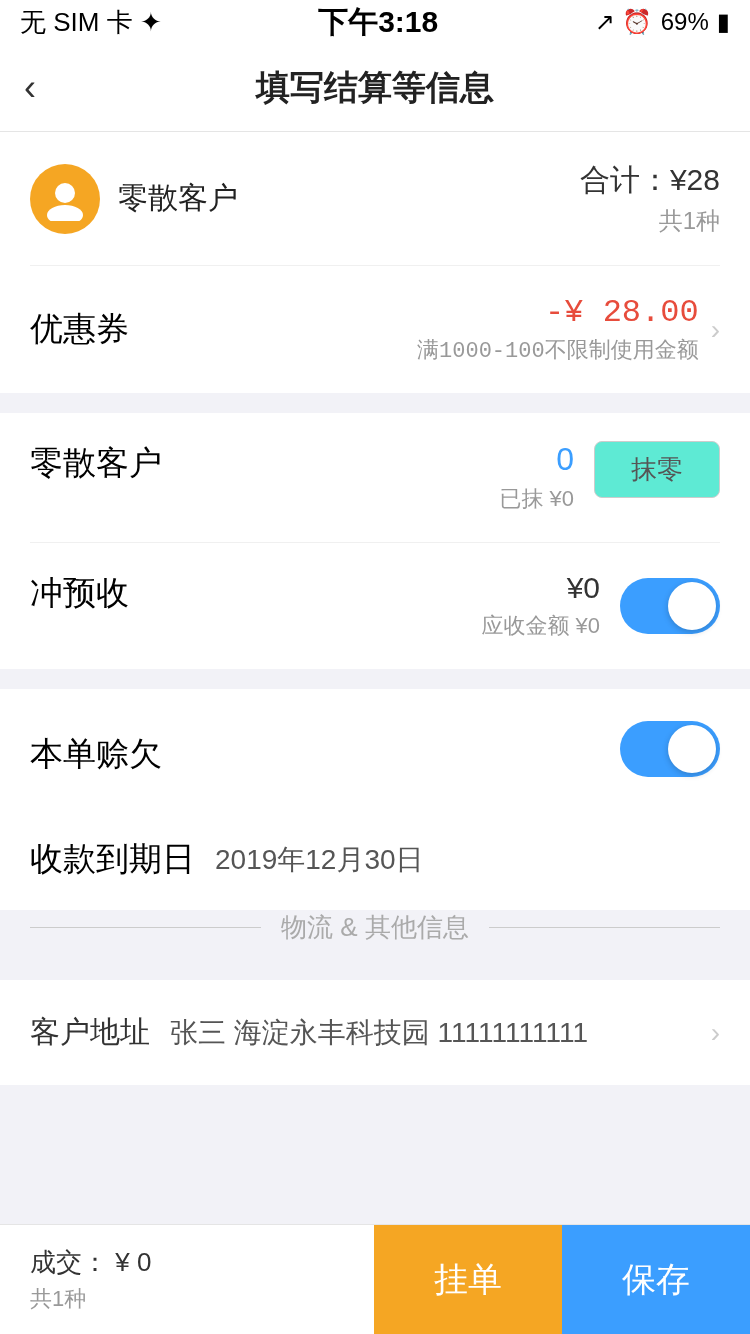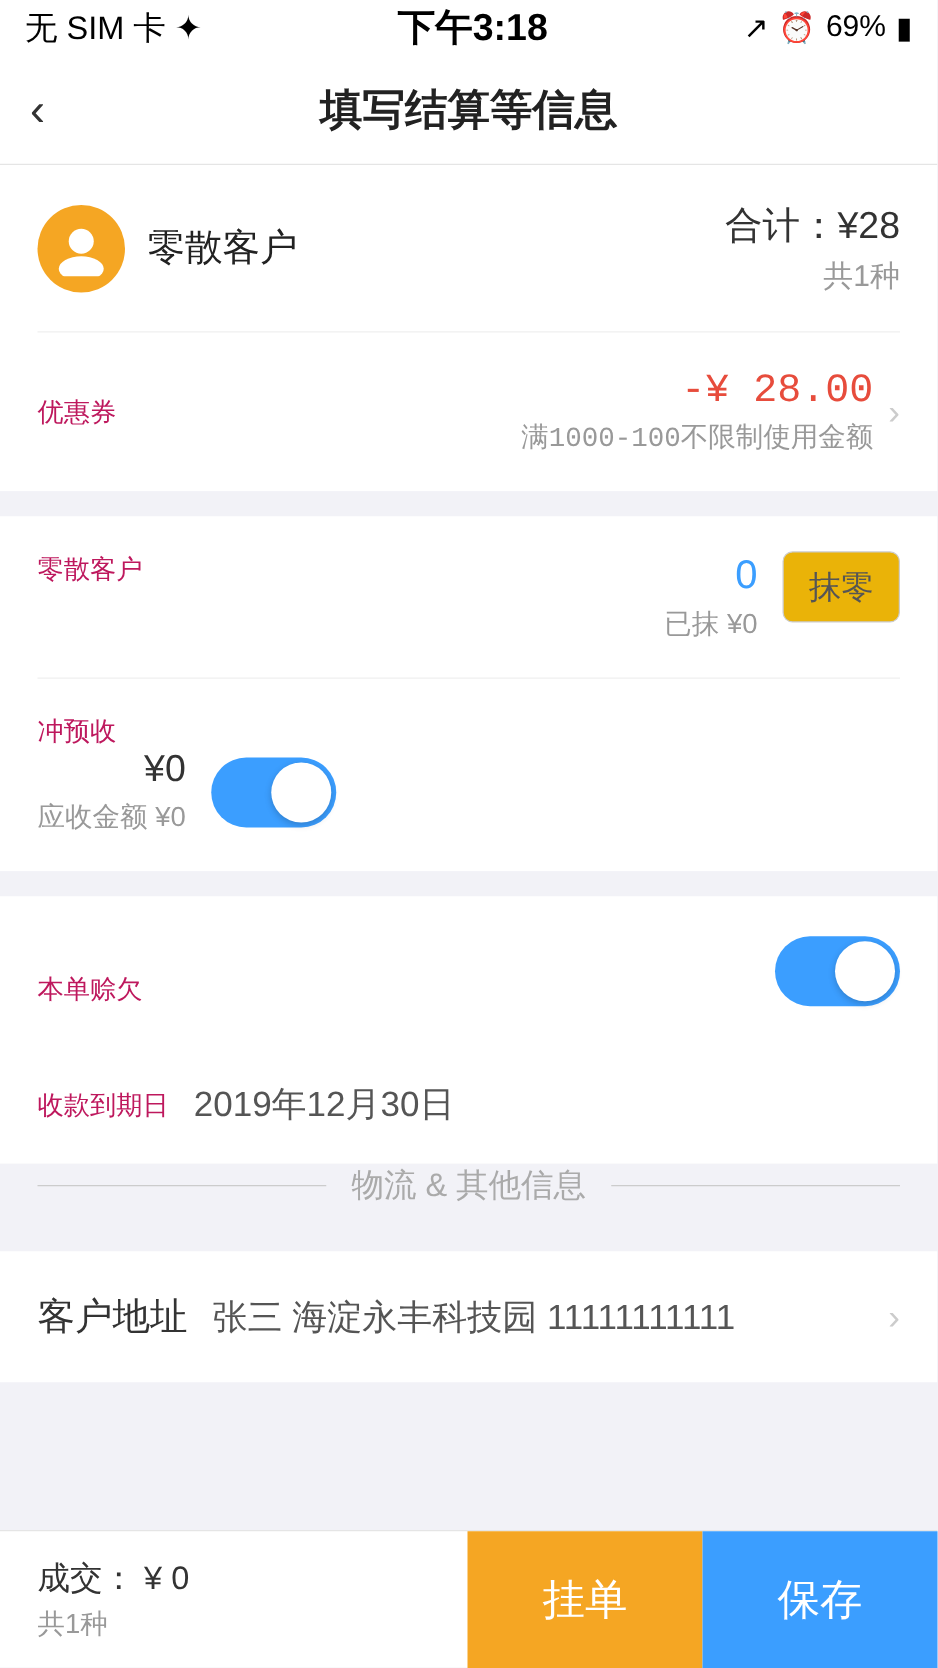--- a/index.html
+++ b/index.html
@@ -107,22 +107,22 @@
     }
 
     
     .coupon-row {
       display: flex;
       align-items: center;
       justify-content: space-between;
       padding: 28px 0;
     }
     .row-label {
-      font-size: 21px;
-      color: #be185d;
+      font-size: 33px;
+      color: #000000;
     }
     .coupon-right {
       display: flex;
       align-items: center;
       gap: 8px;
     }
     .coupon-info {
       text-align: right;
       font-family: Liberation Mono, monospace;
     }
@@ -164,35 +164,34 @@
       font-weight: 500;
     }
     .amount-erased {
       font-size: 22px;
       color: #999;
       margin-top: 6px;
     }
     .erase-btn {
       border: 1px solid #ccc;
       border-radius: 8px;
-      padding: 10px 20px;
+      padding: 10px 36px;
       font-size: 26px;
       color: #555;
-      background: #eab308;
+      background: #5eead4;
       cursor: pointer;
       white-space: nowrap;
     }
 
     
     .prepay-row {
       display: flex;
       align-items: flex-start;
       justify-content: space-between;
       padding: 28px 0;
-      flex-direction: column;
     }
     .prepay-right {
       display: flex;
       align-items: center;
       gap: 20px;
     }
     .prepay-info {
       text-align: right;
     }
     .prepay-amount {

